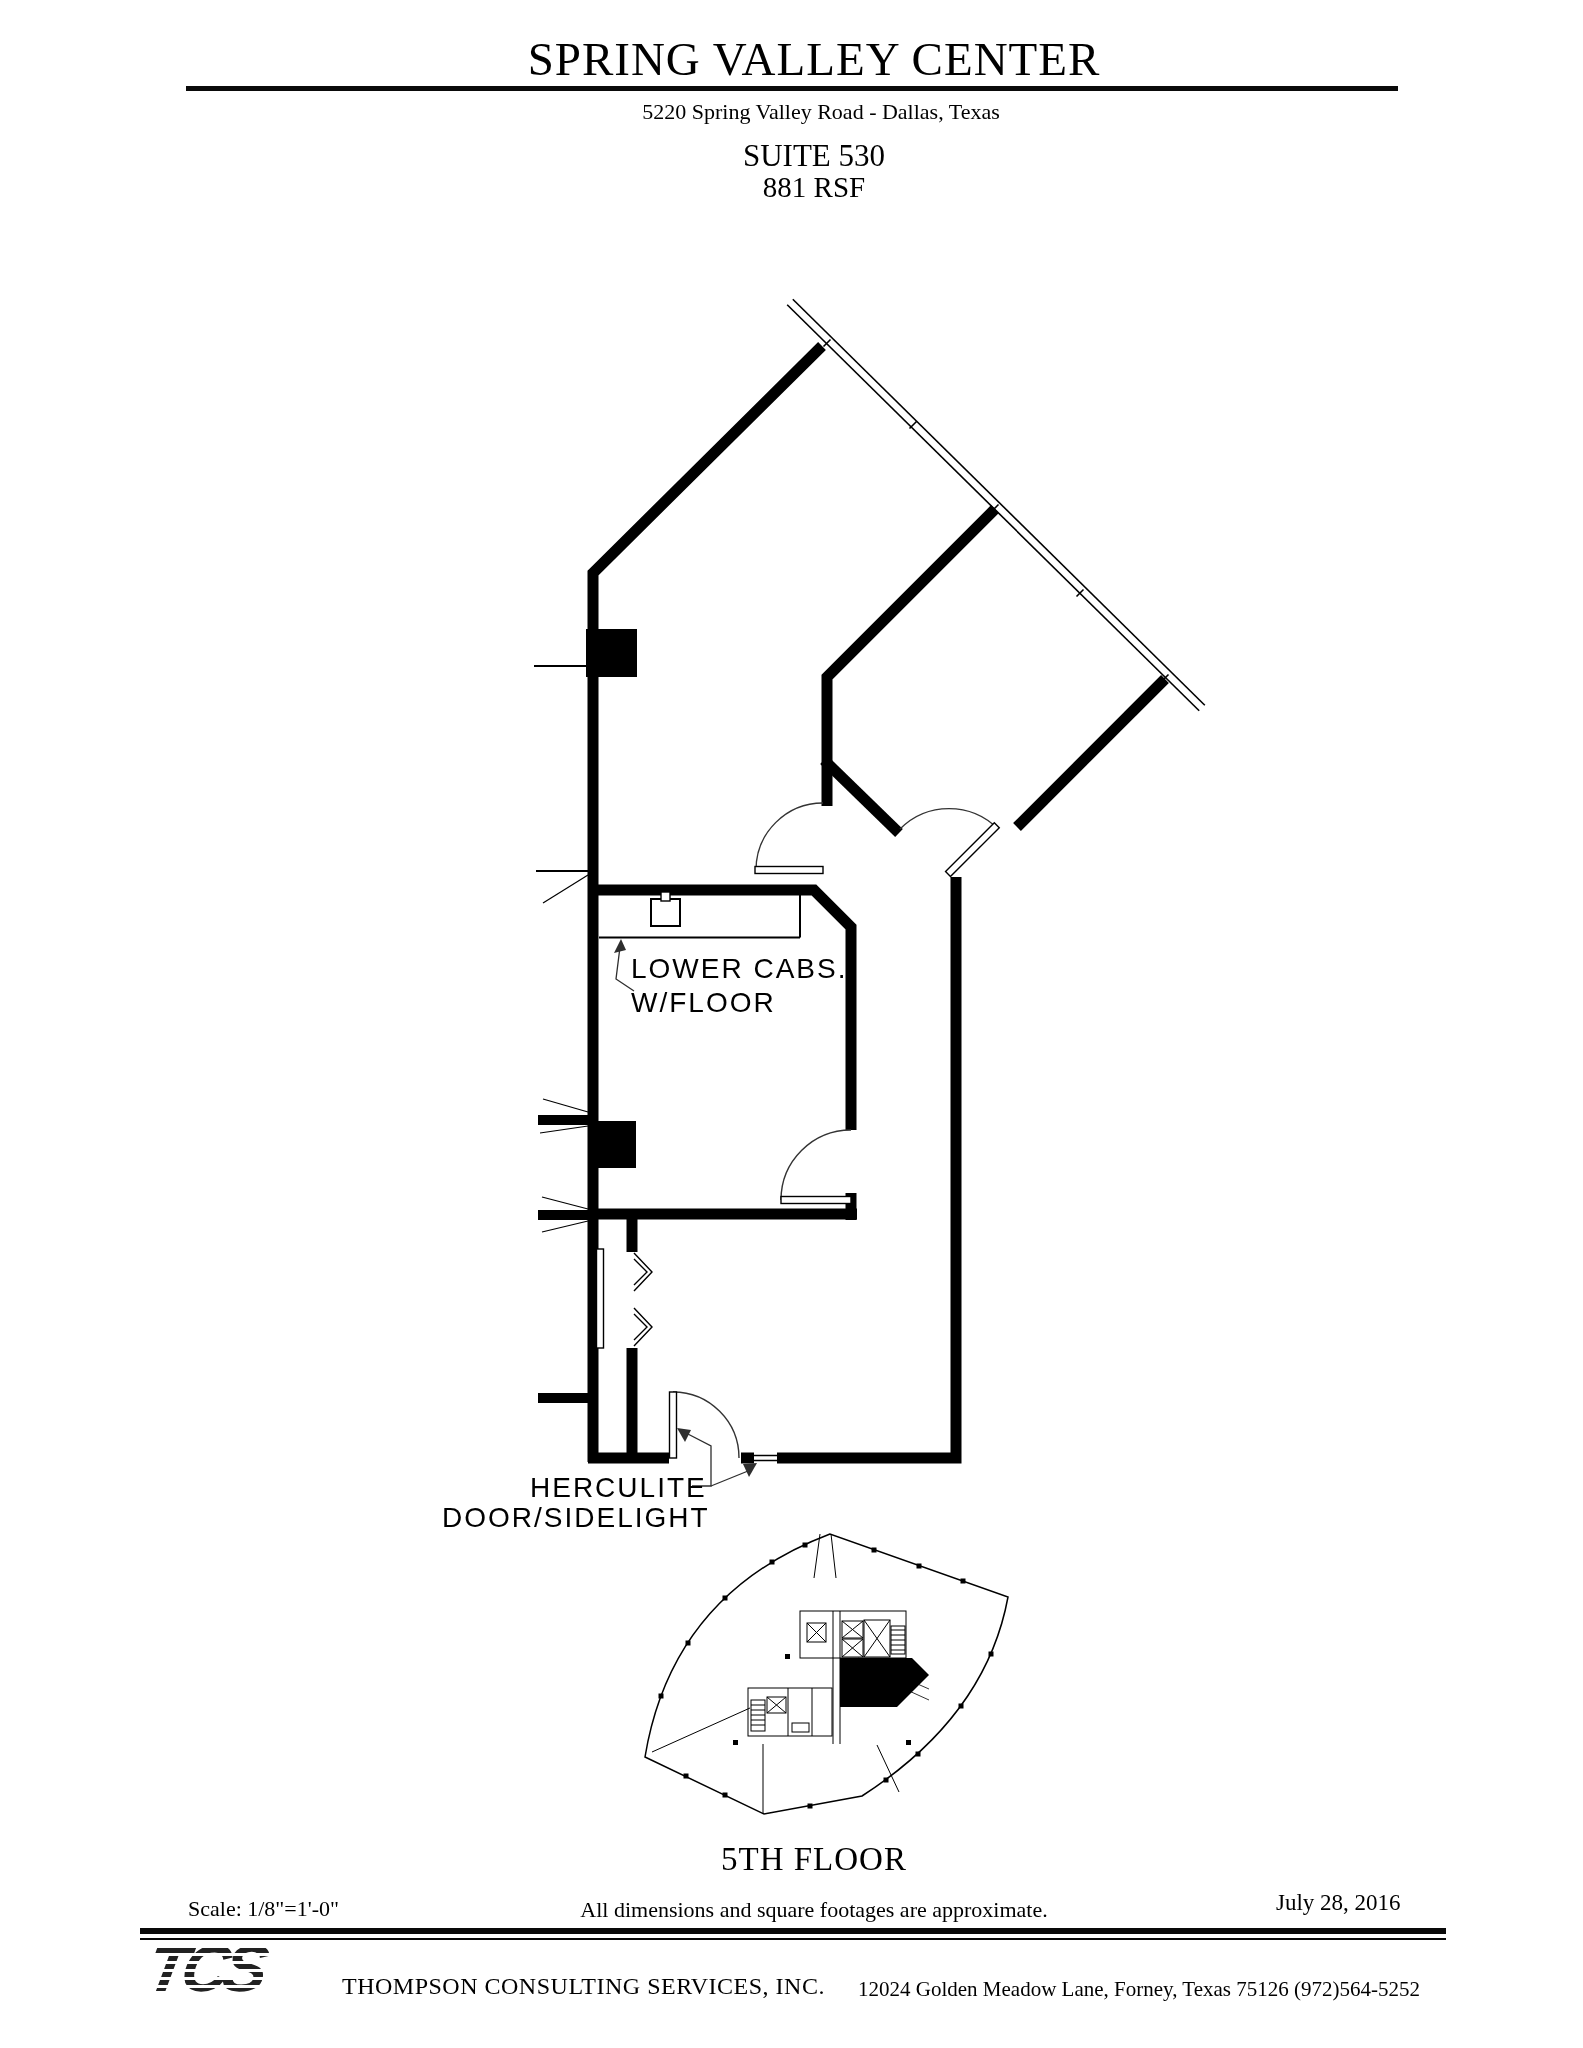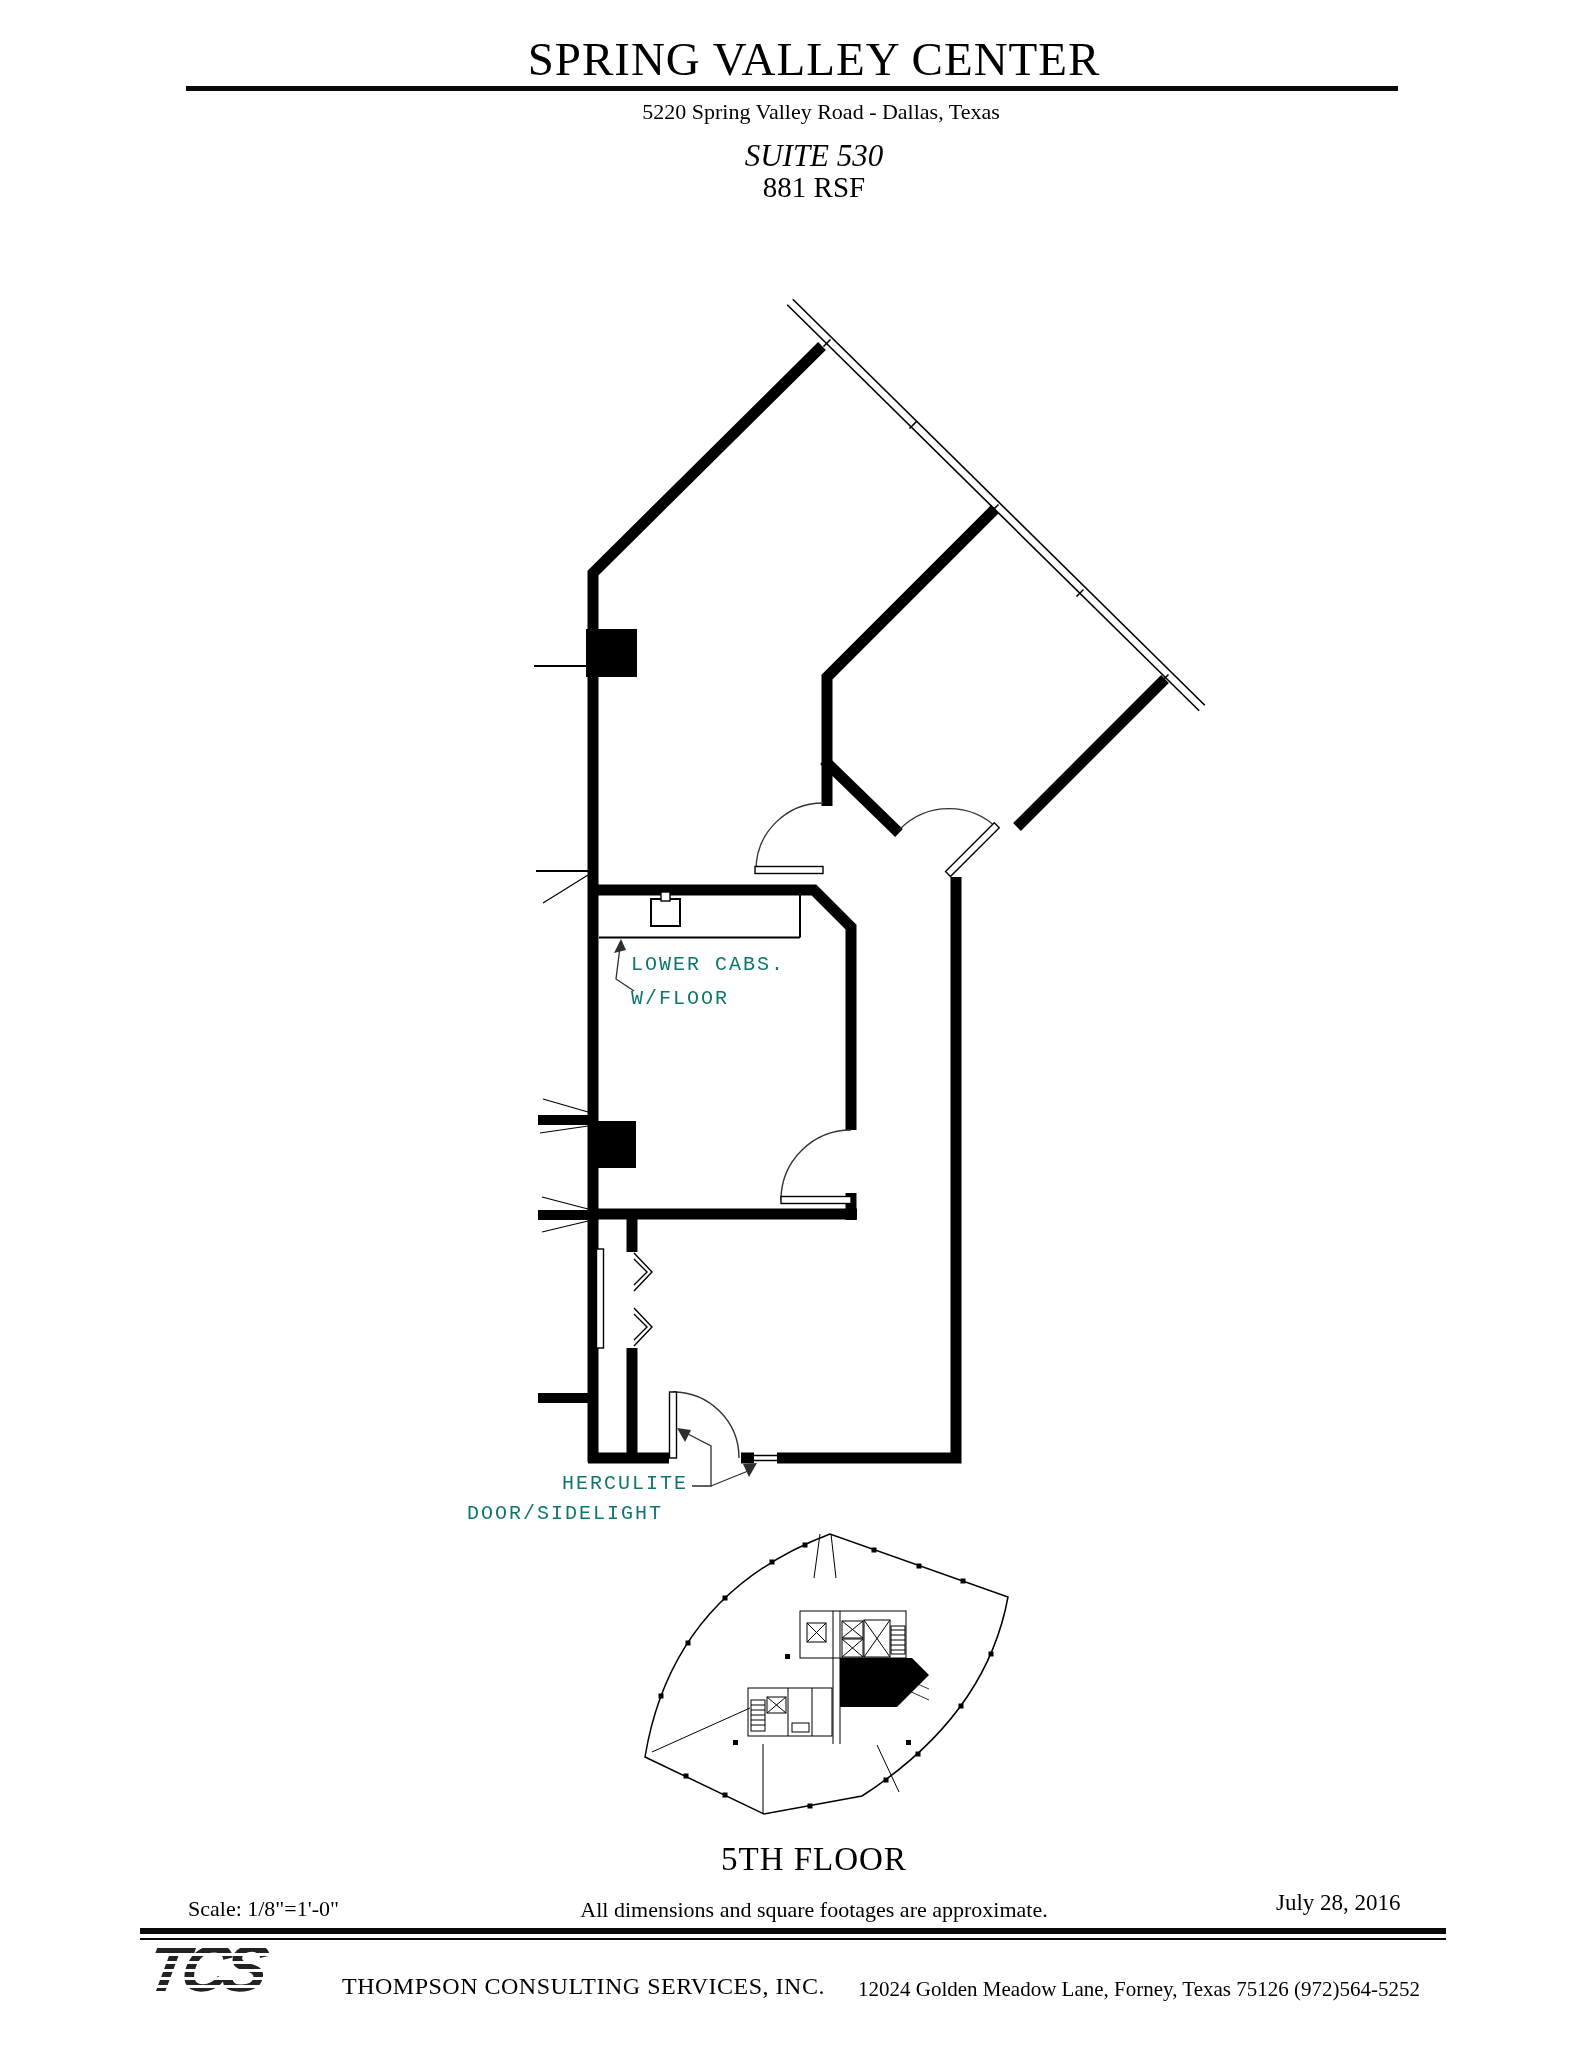--- a/index.html
+++ b/index.html
@@ -6,26 +6,26 @@
   body{
     width:1583px;height:2048px;position:relative;background:#ffffff;
     font-family:"Liberation Serif", serif;color:#000;overflow:hidden;
   }
   .abs{position:absolute;}
   .center{left:0;right:0;text-align:center;padding-left:45px;}
   
   .doc-title{top:32px;font-size:47px;letter-spacing:1px;white-space:nowrap;}
   .title-rule{left:186px;top:86px;width:1212px;height:5px;background:#0a0a0a;}
   .doc-address{top:99px;font-size:22px;margin-left:14px;}
-  .doc-suite{top:138px;font-size:31px;font-style:italic;}
+  .doc-suite{top:138px;font-size:31px;}
   .doc-rsf{top:171px;font-size:29px;}
   
   .cad{
-    font-family:Liberation Mono, monospace;color:#0f766e;
-    font-size:20px;letter-spacing:2px;white-space:nowrap;font-weight:400;
+    font-family:Liberation Sans, sans-serif;color:#000000;
+    font-size:28px;letter-spacing:2px;white-space:nowrap;font-weight:400;
   }
   .lbl-cabs1{left:631px;top:953px;}
   .lbl-cabs2{left:631px;top:987px;}
   .lbl-herc1{left:530px;top:1472px;width:158px;text-align:right;}
   .lbl-herc2{left:442px;top:1502px;width:246px;text-align:center;}
   
   .key-caption{top:1841px;font-size:33px;letter-spacing:1px;}
   
   .scale-note{left:188px;top:1896px;font-size:22px;}
   .disclaimer{top:1897px;font-size:22px;}

